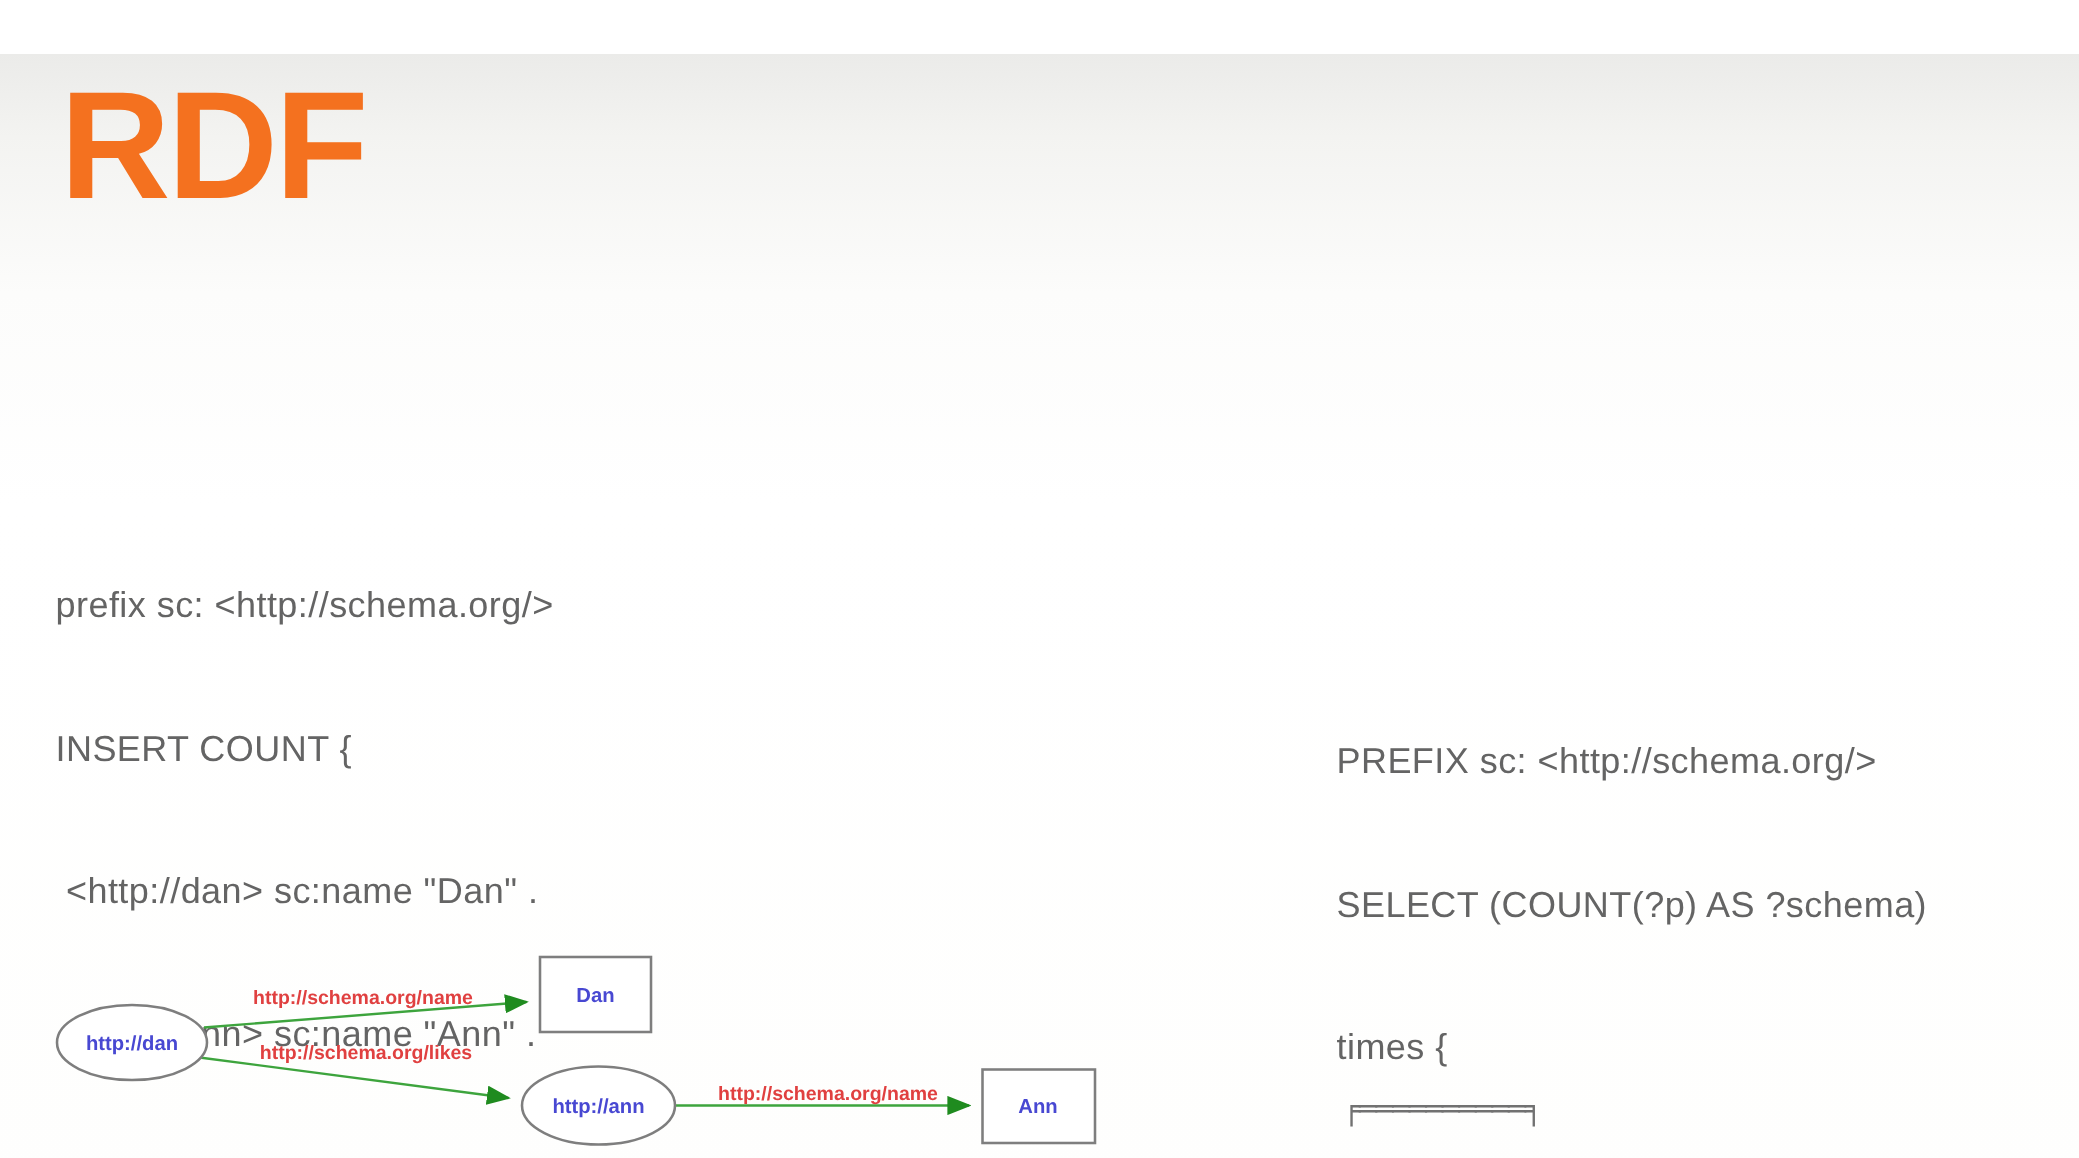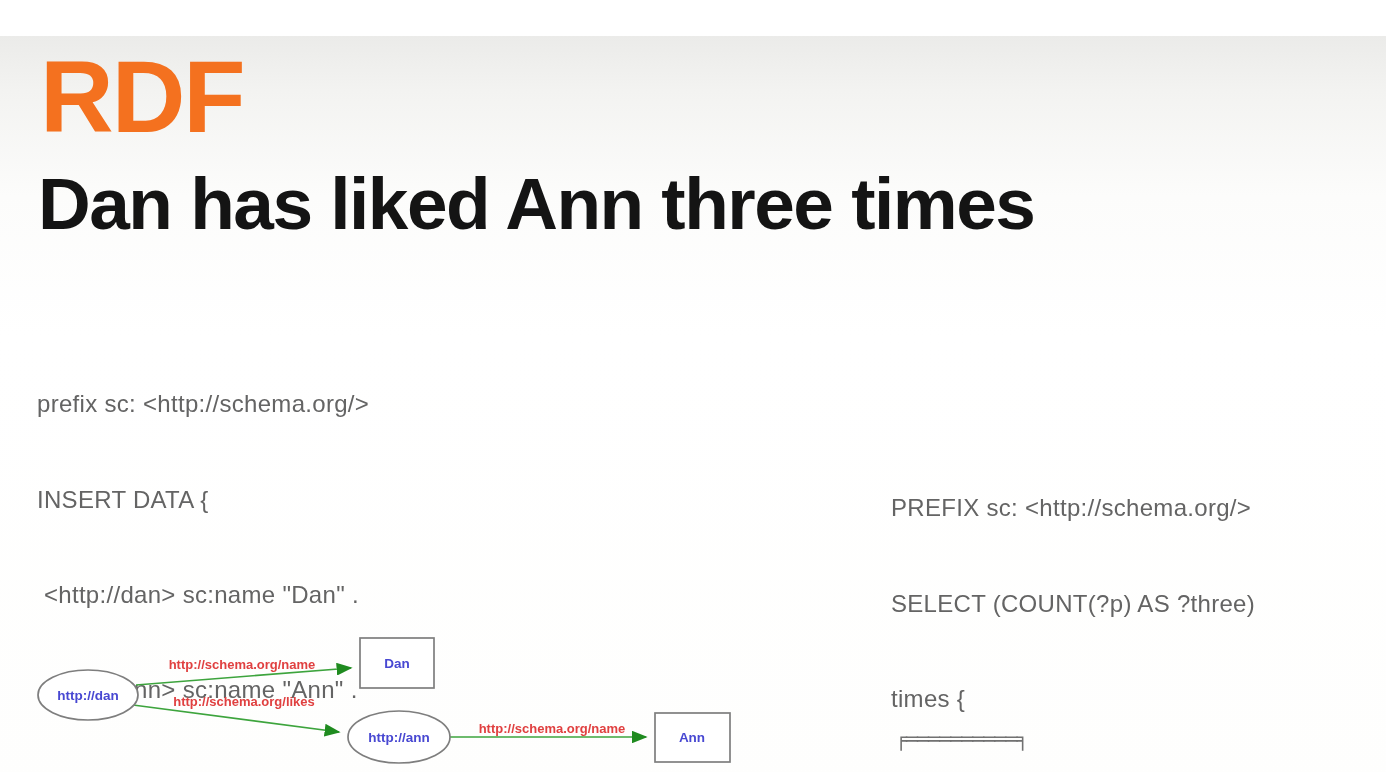--- a/index.html
+++ b/index.html
@@ -82,35 +82,34 @@
     border-top: 3px dashed #dde1dd;
     opacity: 0.85;
   }
 </style>
 </head>
 <body>
 
 <div class="slide">
 
   <div class="kicker">RDF</div>
-  <h1 class="title">Dan has liked Ann three times</h1>
 
   <div class="code insert-code">
     <div class="code-line">prefix sc: &lt;http://schema.org/&gt;</div>
-    <div class="code-line">INSERT DATA {</div>
+    <div class="code-line">INSERT COUNT {</div>
     <div class="code-line"> &lt;http://dan&gt; sc:name "Dan" .</div>
     <div class="code-line"> &lt;http://ann&gt; sc:name "Ann" .</div>
     
     
     
   </div>
 
   <div class="code query-code">
     <div class="code-line">PREFIX sc: &lt;http://schema.org/&gt;</div>
-    <div class="code-line">SELECT (COUNT(?p) AS ?three)</div>
+    <div class="code-line">SELECT (COUNT(?p) AS ?schema)</div>
     <div class="code-line">times {</div>
     
     
   </div>
 
   <svg class="graph-svg" viewBox="0 0 1386 772">
     <defs>
       <marker id="arrow" viewBox="0 0 10 8" refX="9" refY="4" markerWidth="10" markerHeight="8" orient="auto">
         <path d="M0,0 L10,4 L0,8 z" fill="#1f8b1f"></path>
       </marker>

